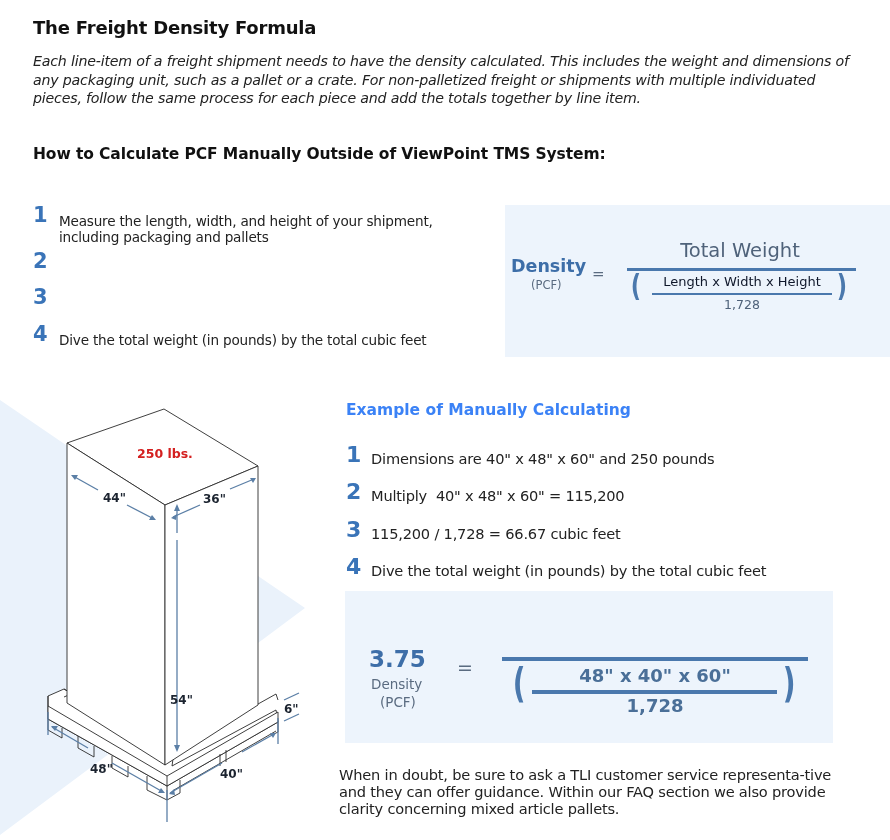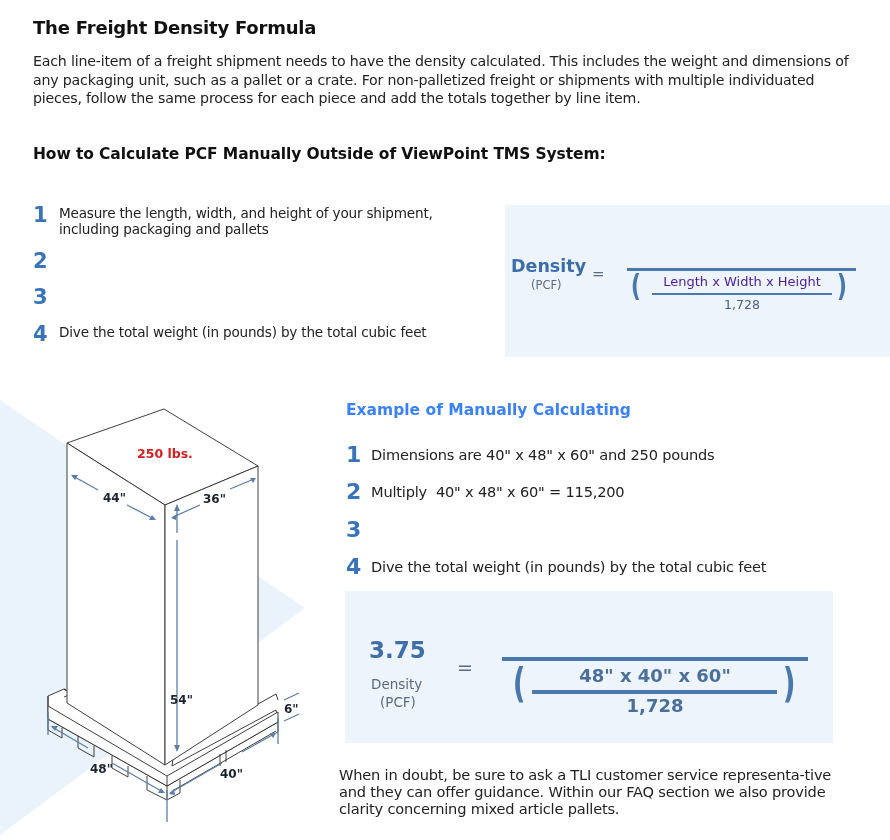--- a/index.html
+++ b/index.html
@@ -2,27 +2,27 @@
 <html><head>
 <meta charset="utf-8">
 <style>
   * { box-sizing: border-box; margin: 0; padding: 0; }
   html, body { width: 890px; height: 840px; background: #ffffff; overflow: hidden; }
   body { position: relative; font-family: "DejaVu Sans", "Liberation Sans", sans-serif; color: #1d1d1d; }
 
   .bg-triangle { position: absolute; left: 0; top: 0; width: 890px; height: 840px; pointer-events: none; }
 
   .h1 { position: absolute; left: 33px; top: 17px; font-size: 18px; font-weight: bold; color: #111; letter-spacing: -0.2px; }
-  .intro { position: absolute; left: 33px; top: 52px; width: 820px; font-size: 14.2px; line-height: 18.5px; color: #222; letter-spacing: -0.2px; }
+  .intro { position: absolute; left: 33px; top: 52px; width: 820px; font-size: 14.2px; line-height: 18.5px; color: #222; letter-spacing: -0.2px; font-style: italic; }
   .h2 { position: absolute; left: 33px; top: 145px; font-size: 15.5px; font-weight: bold; color: #111; letter-spacing: -0.1px; }
 
   .steps { position: absolute; left: 33px; top: 205px; width: 470px; }
   .step { position: relative; display: flex; align-items: flex-start; }
   .step-num { width: 26px; flex: 0 0 26px; font-size: 21px; font-weight: bold; color: #3a74b8; line-height: 20px; font-family: "DejaVu Sans", sans-serif; }
-  .step-text { font-size: 13.6px; line-height: 16px; color: #222; letter-spacing: -0.2px; }
+  .step-text { font-size: 13.6px; line-height: 16px; color: #222; letter-spacing: -0.2px; margin-top: 8px; }
 
   .formula-box { position: absolute; background: #edf4fc; }
   .f1 { left: 505px; top: 205px; width: 385px; height: 152px; }
   .f2 { left: 345px; top: 591px; width: 488px; height: 152px; }
 
   .abs { position: absolute; }
   .blue { color: #3a6fae; }
   .blue-bold { color: #3d6ea8; font-weight: bold; }
   .gray { color: #5a6b80; }
 
@@ -66,23 +66,24 @@
   <div class="step" style="height:30px;">
     <span class="step-num">4</span>
     <span class="step-text">Dive the total weight (in pounds) by the total cubic feet</span>
   </div>
 </div>
 
 <div class="formula-box f1">
   <div class="abs blue-bold" style="left:6px; top:51px; font-size:17.5px;">Density</div>
   <div class="abs gray" style="left:26px; top:73px; font-size:11.5px;">(PCF)</div>
   <div class="abs gray" style="left:87px; top:60px; font-size:15px;">=</div>
+  <div class="abs gray" style="left:120px; top:34px; width:230px; text-align:center; font-size:19.5px; color:#4f627a;">Total Weight</div>
   <div class="bar" style="left:122px; top:63px; width:229px; height:3px;"></div>
   <div class="paren" style="left:124px; top:63px; font-size:30px; font-weight:bold; transform:scaleX(0.75);">(</div>
-  <div class="abs gray" style="left:142px; top:69px; width:190px; text-align:center; font-size:13px; color:#4c1d95;">Length x Width x Height</div>
+  <div class="abs gray" style="left:142px; top:69px; width:190px; text-align:center; font-size:13px; color:#0f172a;">Length x Width x Height</div>
   <div class="bar" style="left:147px; top:88px; width:180px; height:2px;"></div>
   <div class="abs gray" style="left:142px; top:92px; width:190px; text-align:center; font-size:12.5px; color:#4f627a;">1,728</div>
   <div class="paren" style="left:330px; top:63px; font-size:30px; font-weight:bold; transform:scaleX(0.75);">)</div>
 </div>
 
 <div class="diagram">
   <svg width="330" height="460" viewBox="0 380 330 460" style="position:absolute; left:0; top:0;">
     <g fill="#ffffff" stroke="#2a2a2a" stroke-width="0.9">
 
       <polygon points="48,696 64,689 174,752 172,766 276,710 278,722 167,786 48,719"></polygon>
@@ -157,29 +158,30 @@
   <div class="ex-step">
     <span class="step-num">1</span>
     <span class="step-text">Dimensions are 40" x 48" x 60" and 250 pounds</span>
   </div>
   <div class="ex-step">
     <span class="step-num">2</span>
     <span class="step-text" style="white-space:pre;">Multiply  40" x 48" x 60" = 115,200</span>
   </div>
   <div class="ex-step">
     <span class="step-num">3</span>
+    <span class="step-text">115,200 / 1,728 = 66.67 cubic feet</span>
   </div>
   <div class="ex-step">
     <span class="step-num">4</span>
     <span class="step-text">Dive the total weight (in pounds) by the total cubic feet</span>
   </div>
 </div>
 
 <div class="formula-box f2">
-  <div class="abs blue-bold" style="left:24px; top:46px; font-size:23px;">3.75</div>
+  <div class="abs blue-bold" style="left:24px; top:55px; font-size:23px;">3.75</div>
   <div class="abs gray" style="left:26px; top:85px; font-size:13.5px;">Density</div>
   <div class="abs gray" style="left:35px; top:103px; font-size:13.5px;">(PCF)</div>
   <div class="abs gray" style="left:112px; top:65px; font-size:19px;">=</div>
   <div class="bar" style="left:157px; top:66px; width:306px; height:4px;"></div>
   <div class="paren" style="left:165px; top:69px; font-size:40px; font-weight:bold; transform:scaleX(0.7);">(</div>
   <div class="abs blue" style="left:180px; top:74px; width:260px; text-align:center; font-size:18px; font-weight:bold; color:#4a6f98;">48" x 40" x 60"</div>
   <div class="bar" style="left:187px; top:99px; width:245px; height:4px;"></div>
   <div class="abs blue" style="left:180px; top:104px; width:260px; text-align:center; font-size:18px; font-weight:bold; color:#4a6f98;">1,728</div>
   <div class="paren" style="left:435px; top:69px; font-size:40px; font-weight:bold; transform:scaleX(0.7);">)</div>
 </div>

